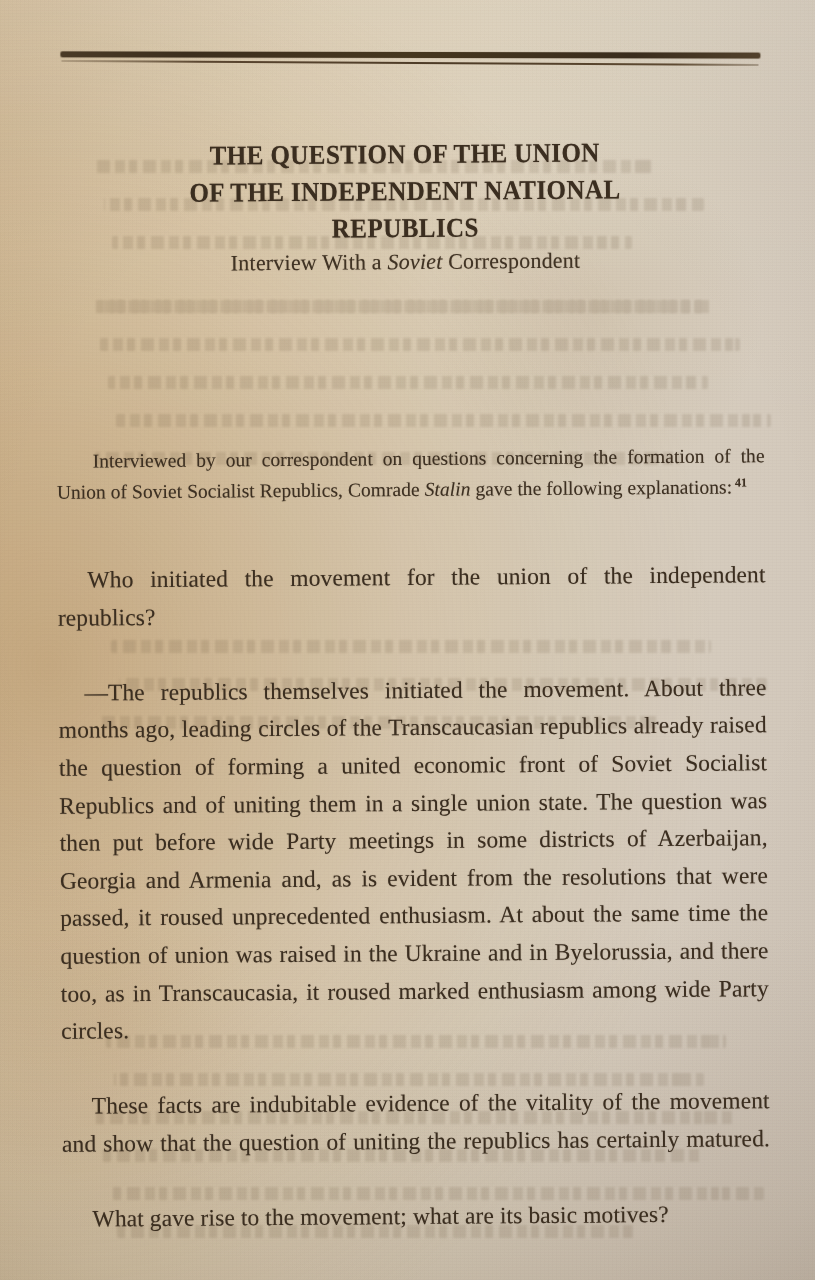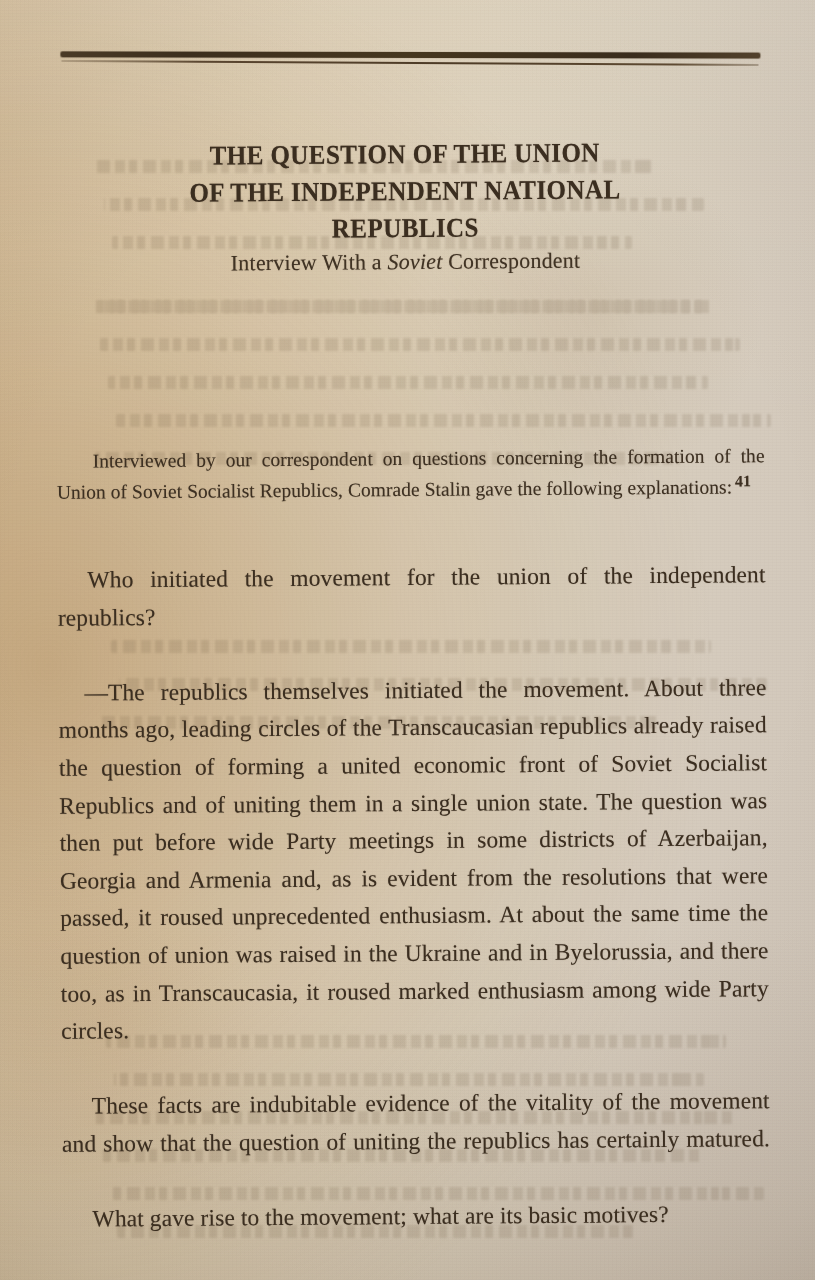--- a/index.html
+++ b/index.html
@@ -178,23 +178,23 @@
     top: 443px;
     width: 708px;
     font-size: 19.5px;
     line-height: 31px;
     text-align: justify;
     color: #3d3022;
     text-indent: 36px;
     letter-spacing: 0.05px;
     text-shadow: 0 0 0.9px rgba(62,48,32,0.38);
   }
-  .intro .ital { }
+  .intro .ital { font-style: italic; }
   .intro sup {
-    font-size: 16px;
+    font-size: 12px;
     vertical-align: super;
     line-height: 0;
     padding-left: 3px;
     font-weight: 700;
     margin-top: 8px;
   }
 
   .body {
     position: absolute;
     left: 57px;

